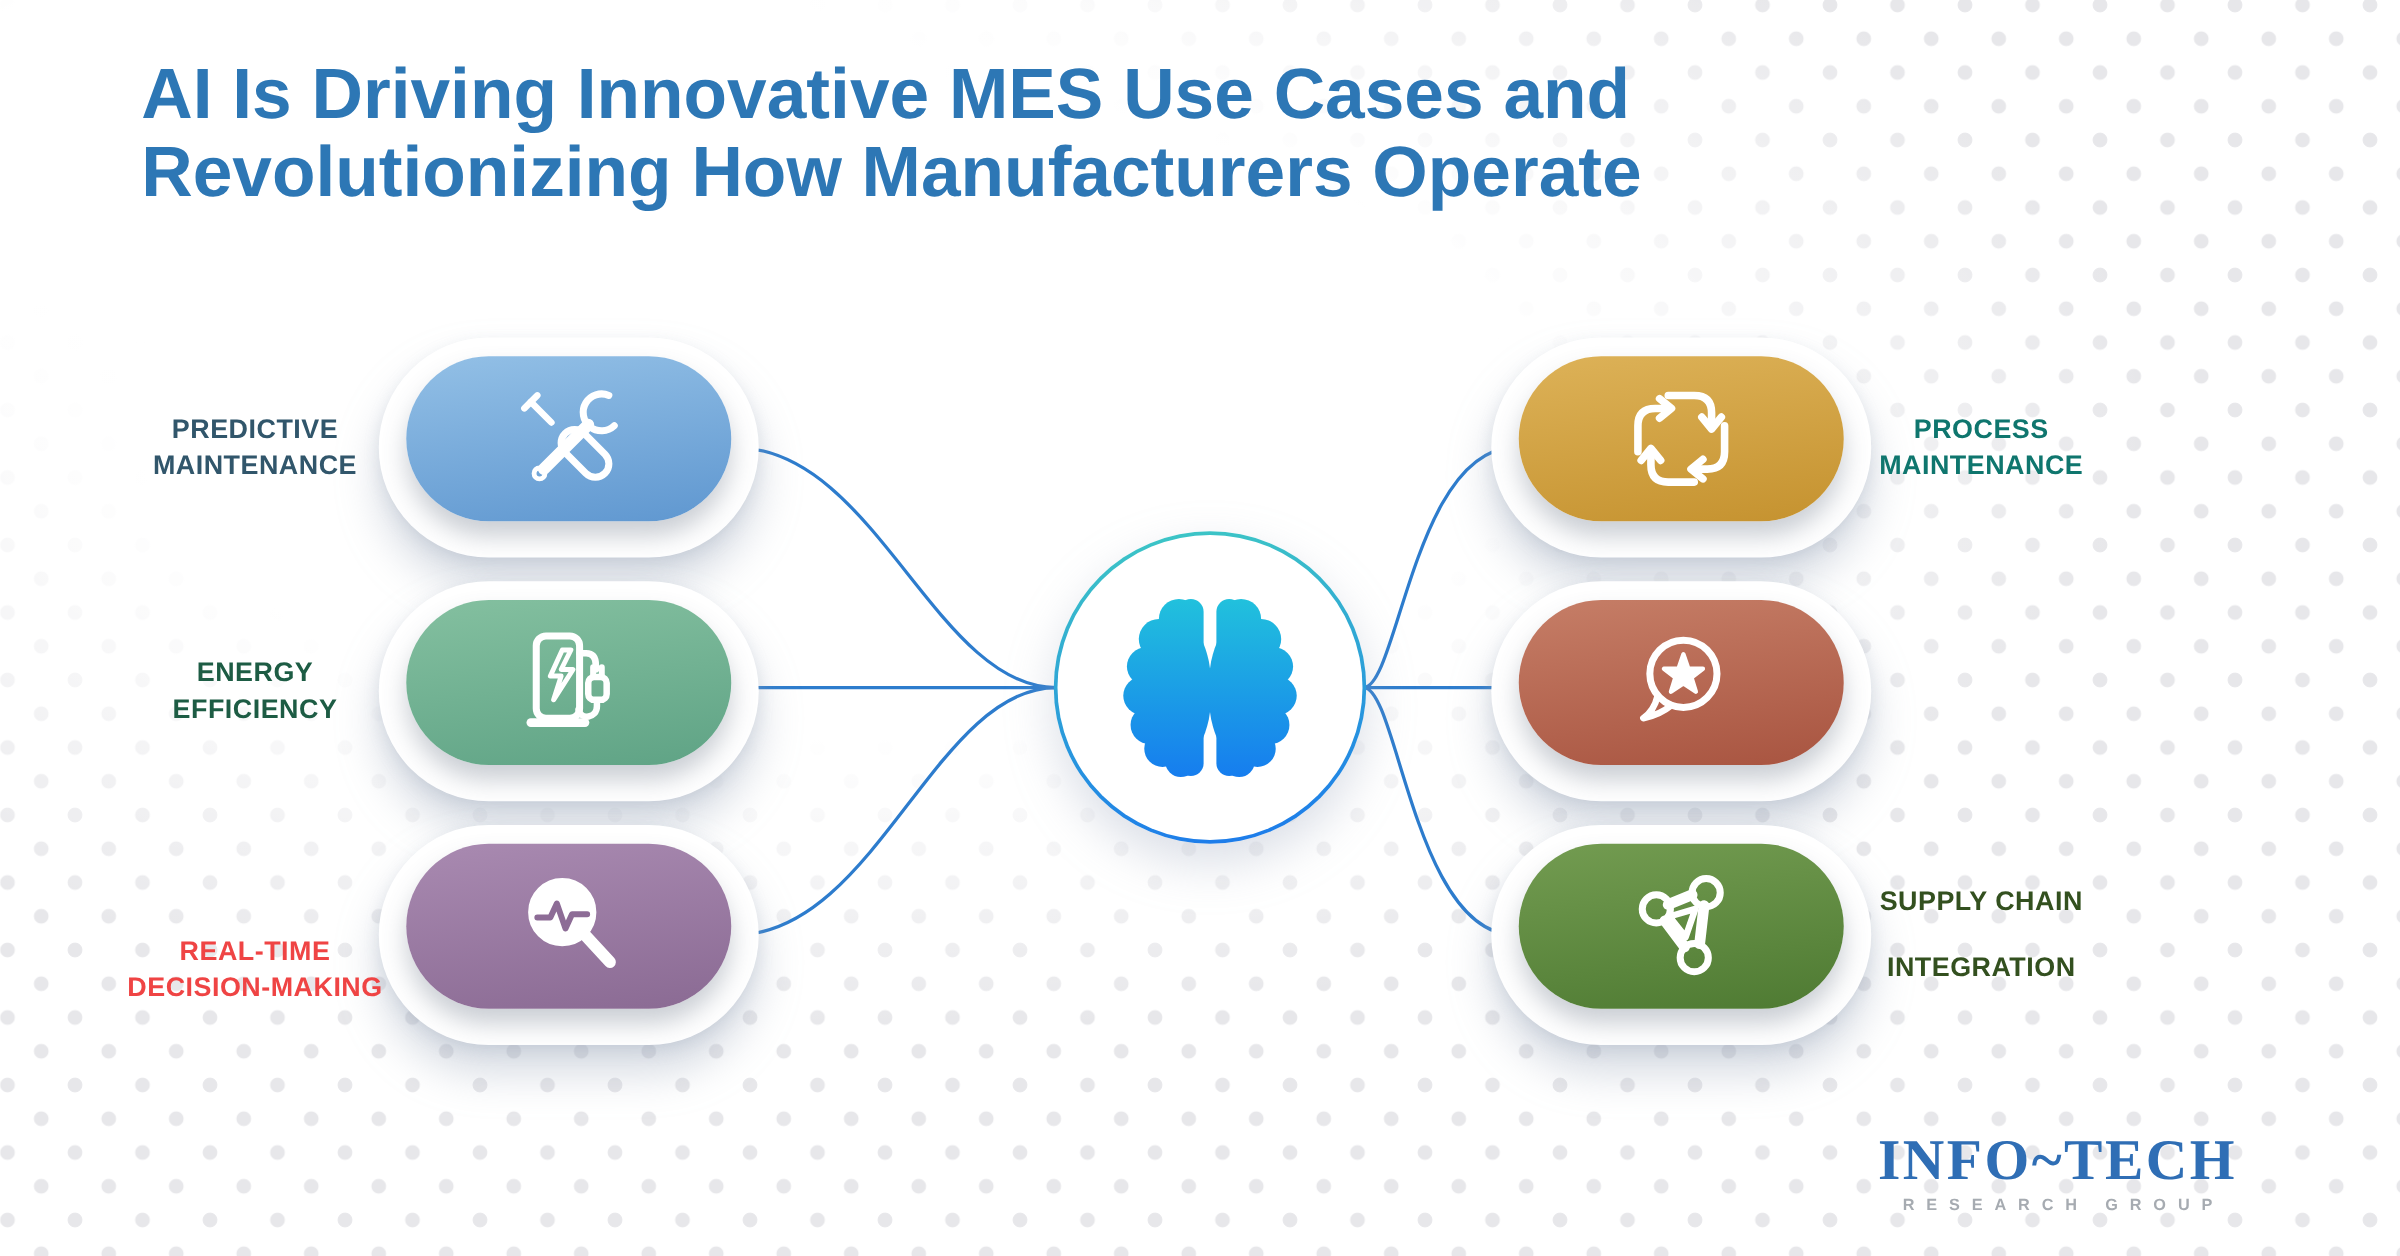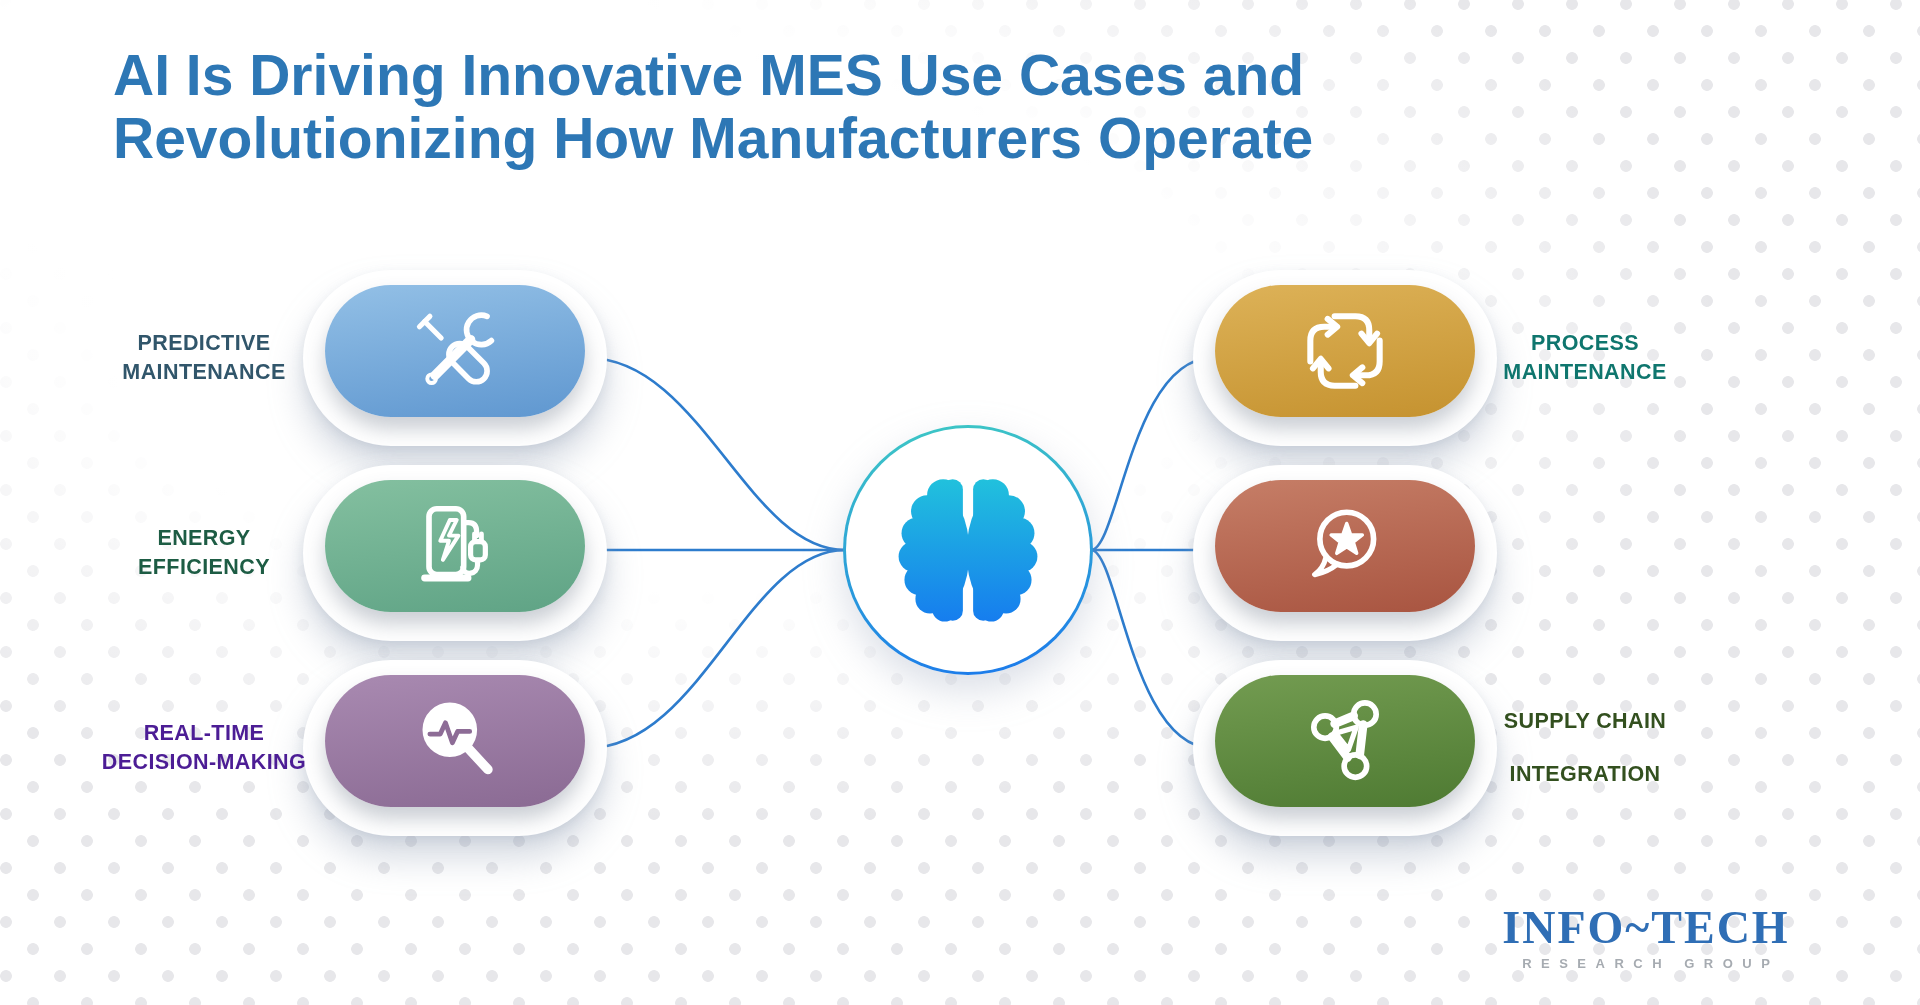--- a/index.html
+++ b/index.html
@@ -66,21 +66,21 @@
   </svg>
 
   <div class="side-label" style="left: 89px; top: 505px; color: rgb(29, 92, 68);">
     <span>ENERGY</span>
     <span>EFFICIENCY</span>
   </div>
   <div class="side-label" style="left: 89px; top: 310px; color: rgb(49, 86, 107);">
     <span>PREDICTIVE</span>
     <span>MAINTENANCE</span>
   </div>
-  <div class="side-label" style="left: 89px; top: 700px; color: #4c1d95;">
+  <div class="side-label" style="left: 89px; top: 728px; color: #ef4444;">
     <span>REAL-TIME</span>
     <span>DECISION-MAKING</span>
   </div>
 
   <div class="side-label" style="left: 1470px; top: 310px; color: #0f766e;">
     <span>PROCESS</span>
     <span>MAINTENANCE</span>
   </div>
   <div class="side-label" style="left: 1470px; top: 700px; color: rgb(51, 80, 31); gap: 23px;">
     <span>SUPPLY CHAIN</span>

